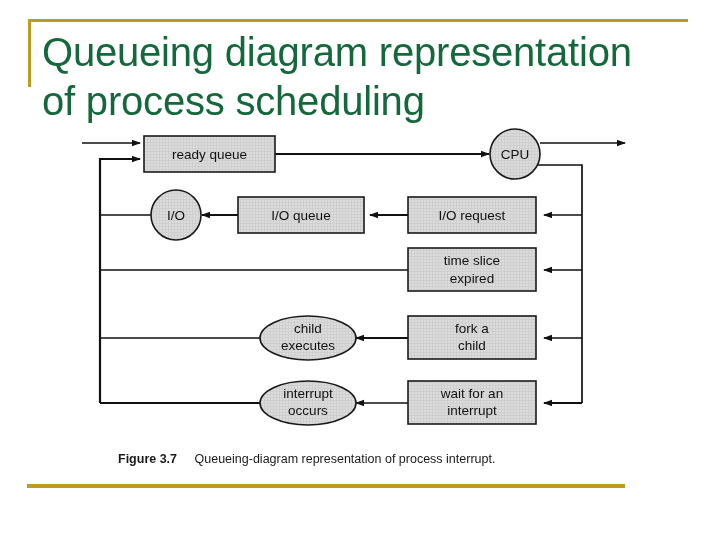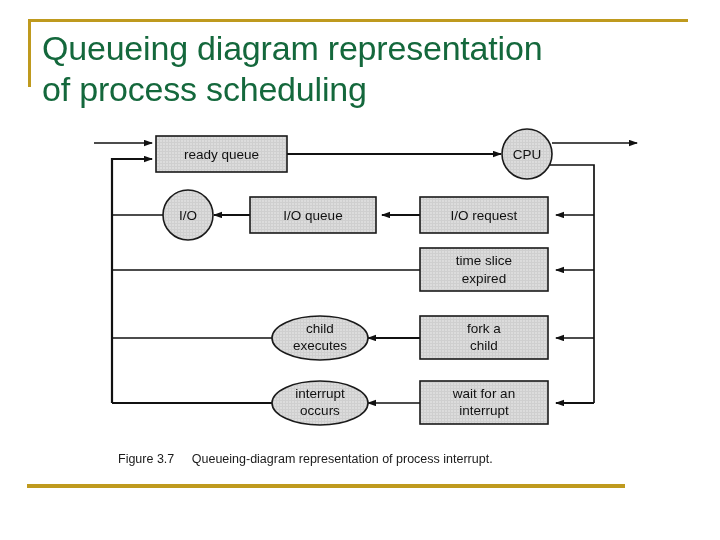--- a/index.html
+++ b/index.html
@@ -45,49 +45,49 @@
     width: 598px;
     height: 4px;
     background: #bf9a1e;
   }
   .slide-title {
     position: absolute;
     left: 42px;
     top: 28px;
     width: 650px;
     color: #14683c;
-    font-size: 34px;
+    font-size: 40px;
     line-height: 1.22;
     font-family: "Liberation Sans", sans-serif;
     font-weight: 400;
     letter-spacing: -0.2px;
     white-space: pre-line;
   }
   
   #diagram-wrap {
     position: absolute;
-    left: 12px;
+    left: 0;
     top: 118px;
     width: 657px;
     height: 360px;
   }
   #diagram {
     display: block;
   }
   .fig-caption {
     position: absolute;
     left: 118px;
     top: 452px;
     font-family: "Liberation Sans", sans-serif;
     font-size: 12.5px;
     color: #1a1a1a;
     white-space: nowrap;
   }
   .fig-caption .fig-label {
-    font-weight: normal;
+    font-weight: bold;
   }
   
   text {
     font-family: "Liberation Sans", sans-serif;
     font-size: 13.5px;
     fill: #111111;
   }
 </style>
 </head>
 <body>

